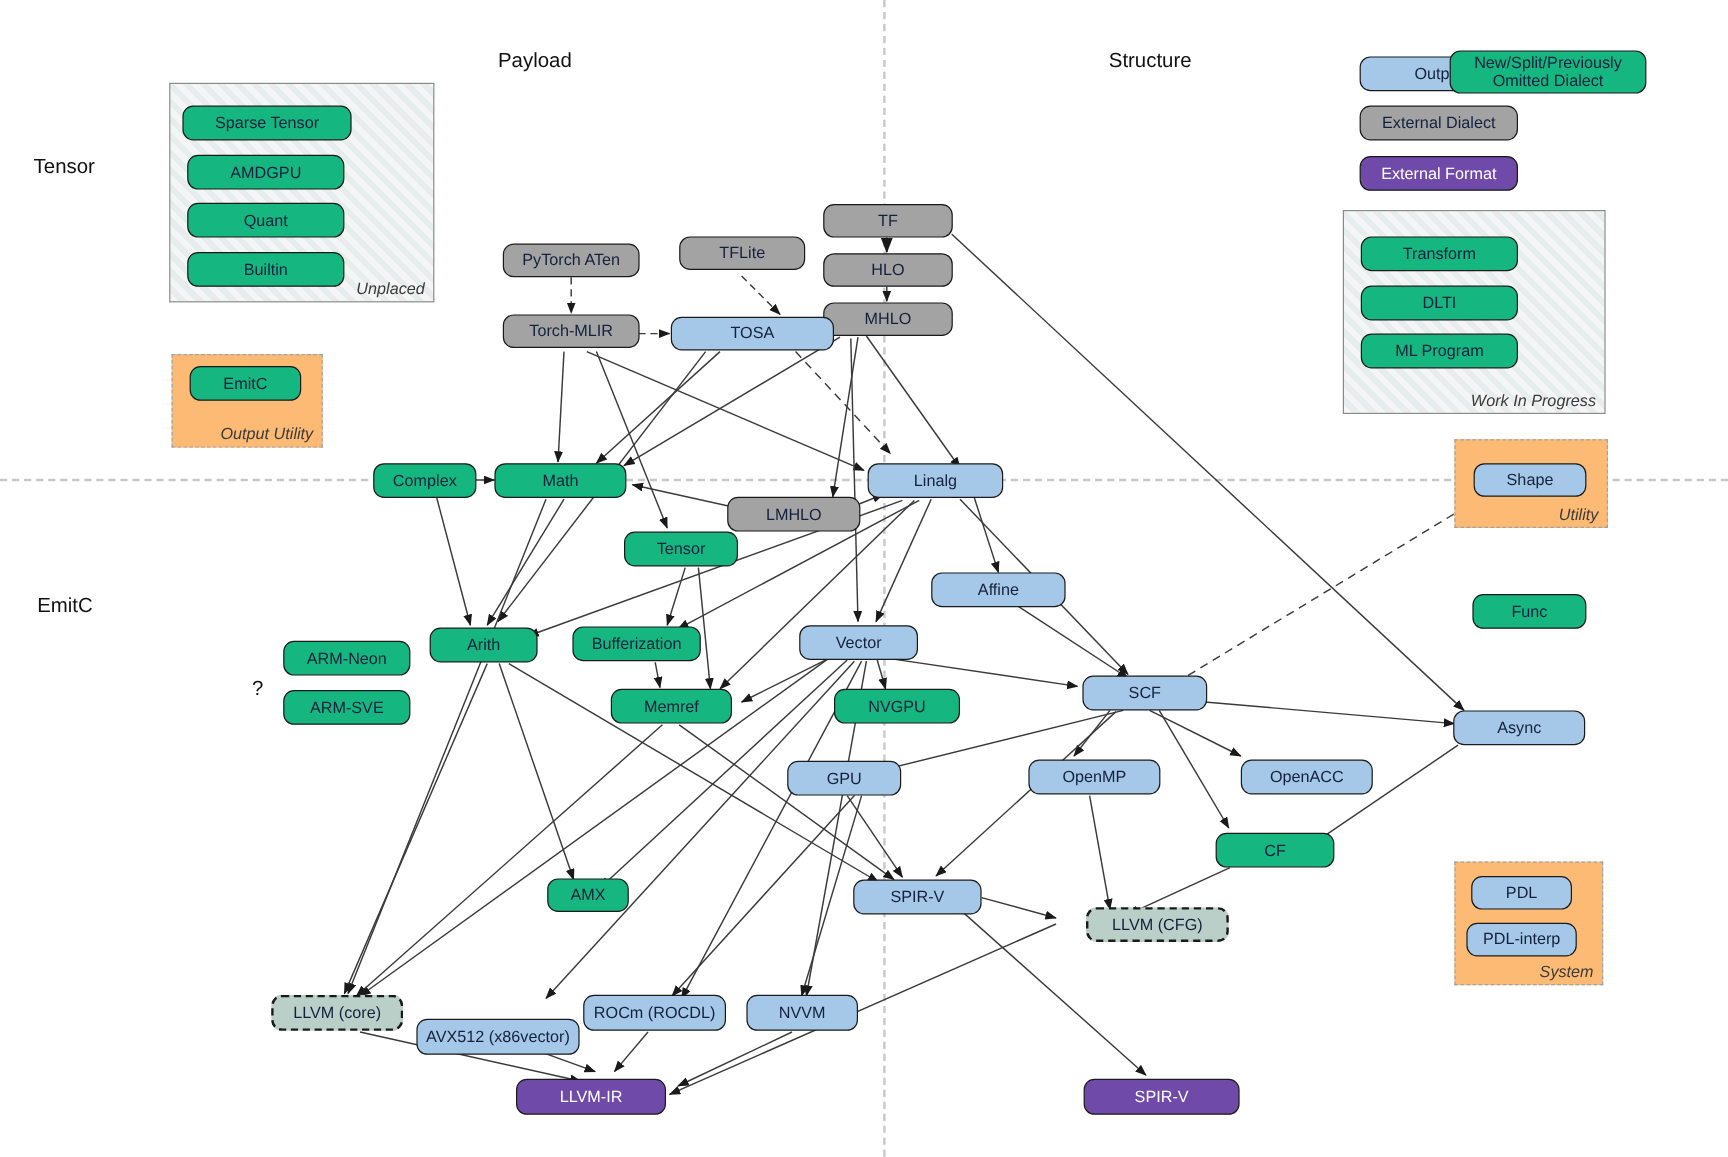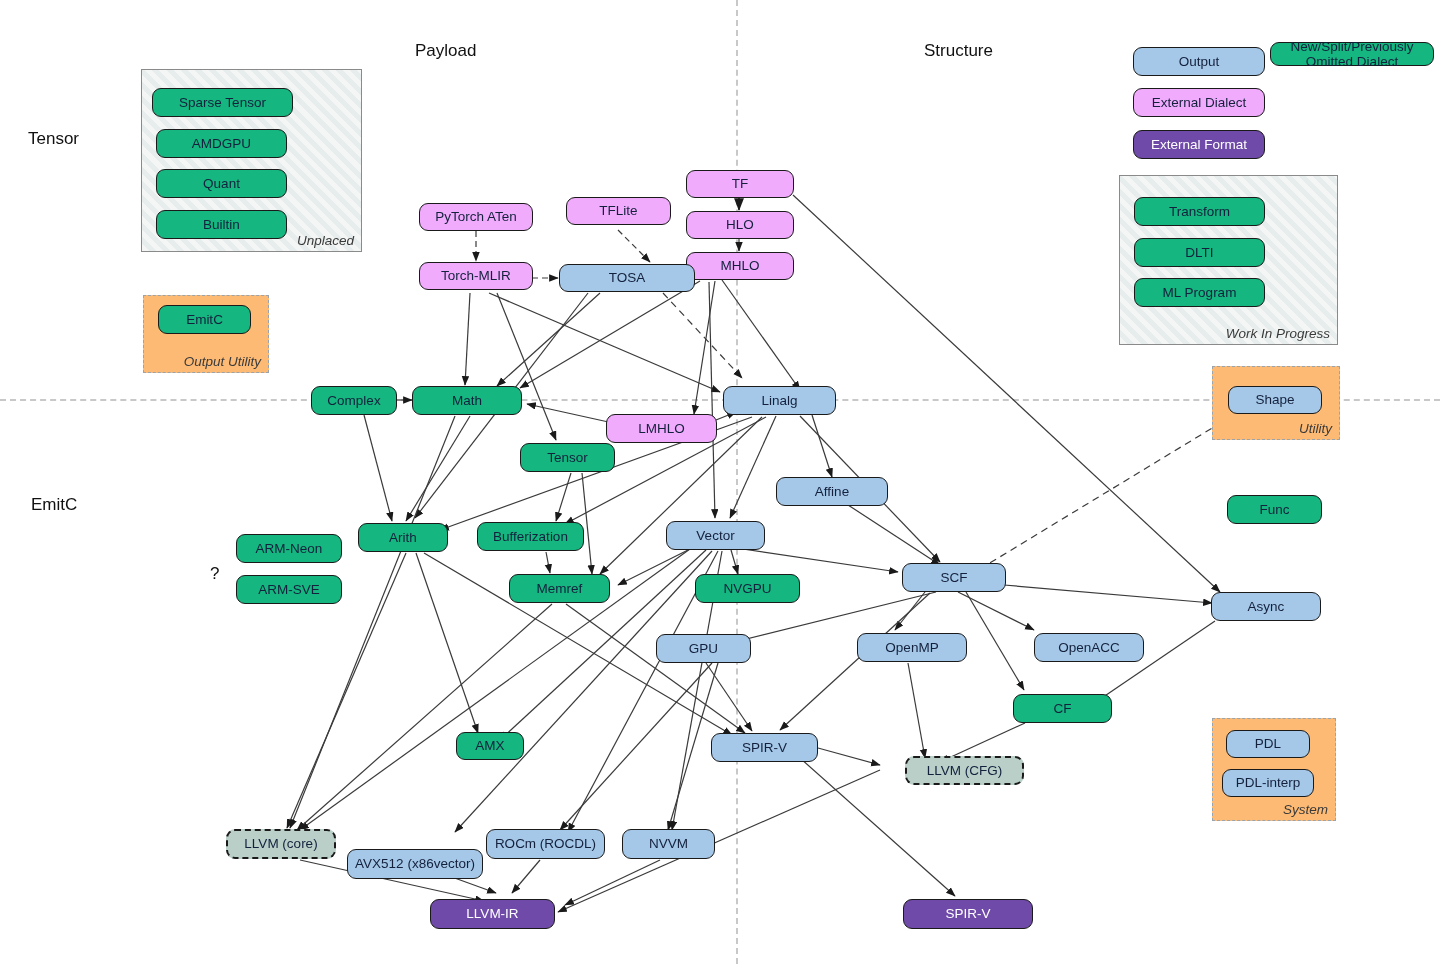--- a/index.html
+++ b/index.html
@@ -6,21 +6,21 @@
   body{width:1440px;height:964px;position:relative;overflow:hidden;
        font-family:"Liberation Sans","DejaVu Sans",sans-serif;}
   #stage{position:absolute;left:0;top:0;width:1440px;height:964px;}
   svg#edges{position:absolute;left:0;top:0;width:1440px;height:964px;pointer-events:none;}
 
   .node{position:absolute;box-sizing:border-box;display:flex;align-items:center;
         justify-content:center;border-radius:9px;border:1.6px solid #1a1a1a;
         font-size:13.5px;color:#14213d;text-align:center;line-height:1.12;z-index:5;}
   .green{background:#15b67f;}
   .blue{background:#a5c8e8;}
-  .peach{background:#f0abfc;}
+  .peach{background:#a3a3a3;}
   .purple{background:#6f4aa8;color:#ffffff;}
   .greycfg{background:#b9cfc8;border-style:dashed;border-width:2.4px;}
 
   .group{position:absolute;box-sizing:border-box;z-index:1;font-style:italic;}
   .group .glabel{position:absolute;right:7px;bottom:3px;font-size:13.5px;color:#3a3a3a;}
   .g-hatch{border:1.4px solid #8a8a8a;
      background:repeating-linear-gradient(45deg,#f4f6f6 0 5px,#e7ecec 5px 10px);}
   .g-dash{border:1.6px dashed #9aa4ac;background:#fdba74;}
 
   .axislabel{position:absolute;font-size:17px;color:#111;z-index:2;}
@@ -133,21 +133,21 @@
     </g>
   </svg>
 
   <div class="axislabel" style="left:415px;top:41px;">Payload</div>
   <div class="axislabel" style="left:924px;top:41px;">Structure</div>
   <div class="axislabel" style="left:28px;top:129px;">Tensor</div>
   <div class="axislabel" style="left:31px;top:495px;">EmitC</div>
   <div class="qmark" style="left:210px;top:564px;">?</div>
 
   <div class="node blue" style="left:1133px;top:47px;width:132px;height:29px;">Output</div>
-  <div class="node green" style="left:1270px;top:42px;width:164px;height:24px;padding:0 4px;">New/Split/Previously Omitted Dialect</div>
+  <div class="node green" style="left:1208px;top:42px;width:164px;height:36px;padding:0 4px;">New/Split/Previously Omitted Dialect</div>
   <div class="node peach" style="left:1133px;top:88px;width:132px;height:29px;">External Dialect</div>
   <div class="node purple" style="left:1133px;top:130px;width:132px;height:29px;">External Format</div>
 
   <div class="group g-hatch" style="left:141px;top:69px;width:221px;height:183px;">
     <span class="glabel">Unplaced</span>
   </div>
   <div class="node green" style="left:152px;top:88px;width:141px;height:29px;">Sparse Tensor</div>
   <div class="node green" style="left:156px;top:129px;width:131px;height:29px;">AMDGPU</div>
   <div class="node green" style="left:156px;top:169px;width:131px;height:29px;">Quant</div>
   <div class="node green" style="left:156px;top:210px;width:131px;height:29px;">Builtin</div>

